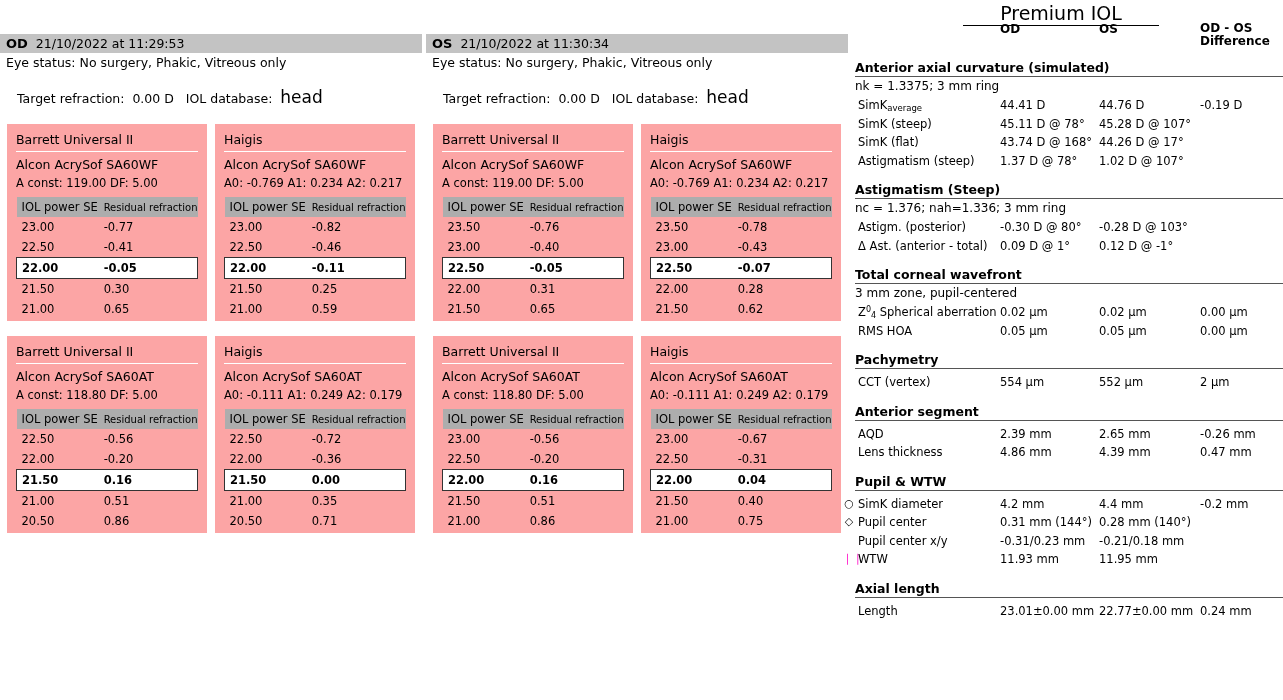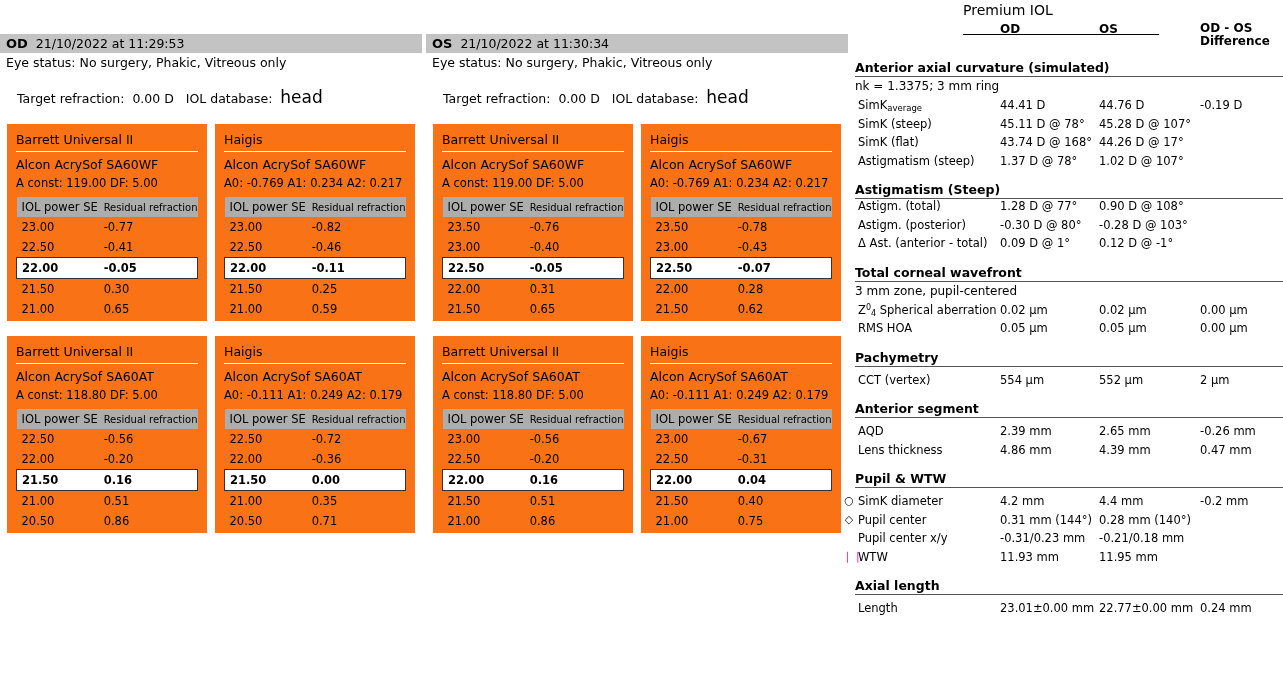--- a/index.html
+++ b/index.html
@@ -59,21 +59,21 @@
     margin-top: 17px;
     position: relative;
     padding-left: 7px;
   }
   .card-row { position: relative; height: 212px; }
   .iol-card {
     position: absolute;
     top: 0;
     width: 200px;
     height: 197px;
-    background: #f97316;
+    background: #fca5a5;
     box-sizing: border-box;
     padding: 8px 9px 0 9px;
   }
   .iol-card.c0 { left: 0px; }
   .iol-card.c1 { left: 208px; }
 
   .card-formula {
     font-size: 12.5px;
     padding-bottom: 4px;
     border-bottom: 1px solid #ffffff;
@@ -127,23 +127,24 @@
   }
   .bio-title-wrap {
     position: relative;
     height: 20px;
   }
   .bio-title {
     position: absolute;
     left: 108px;
     top: 2px;
     width: 196px;
-    font-size: 14px;
+    text-align: center;
+    font-size: 19px;
     border-bottom: 1.4px solid #000;
-    padding-bottom: 16px;
+    padding-bottom: 1px;
   }
   .bio-colheads {
     position: relative;
     height: 30px;
     font-weight: bold;
     font-size: 12px;
   }
   .bio-colheads .ch {
     position: absolute;
     top: 2px;
@@ -536,26 +537,21 @@
           <span class="v-os">44.26 D @ 17°</span>
           <span class="v-diff"></span>
         </div>
         <div class="bio-row">
           <span class="rl">Astigmatism (steep)</span>
           <span class="v-od">1.37 D @ 78°</span>
           <span class="v-os">1.02 D @ 107°</span>
           <span class="v-diff"></span>
         </div>
         <div class="bio-section">Astigmatism (Steep)</div>
-        <div class="bio-row">
-          <span class="rl">Astigm. (total)</span>
-          <span class="v-od">1.28 D @ 77°</span>
-          <span class="v-os">0.90 D @ 108°</span>
-          <span class="v-diff"></span>
-        </div>
+        <div class="bio-note">nc = 1.376; nah=1.336; 3 mm ring</div>
         <div class="bio-row">
           <span class="rl">Astigm. (posterior)</span>
           <span class="v-od">-0.30 D @ 80°</span>
           <span class="v-os">-0.28 D @ 103°</span>
           <span class="v-diff"></span>
         </div>
         <div class="bio-row">
           <span class="rl">Δ Ast. (anterior - total)</span>
           <span class="v-od">0.09 D @ 1°</span>
           <span class="v-os">0.12 D @ -1°</span>

